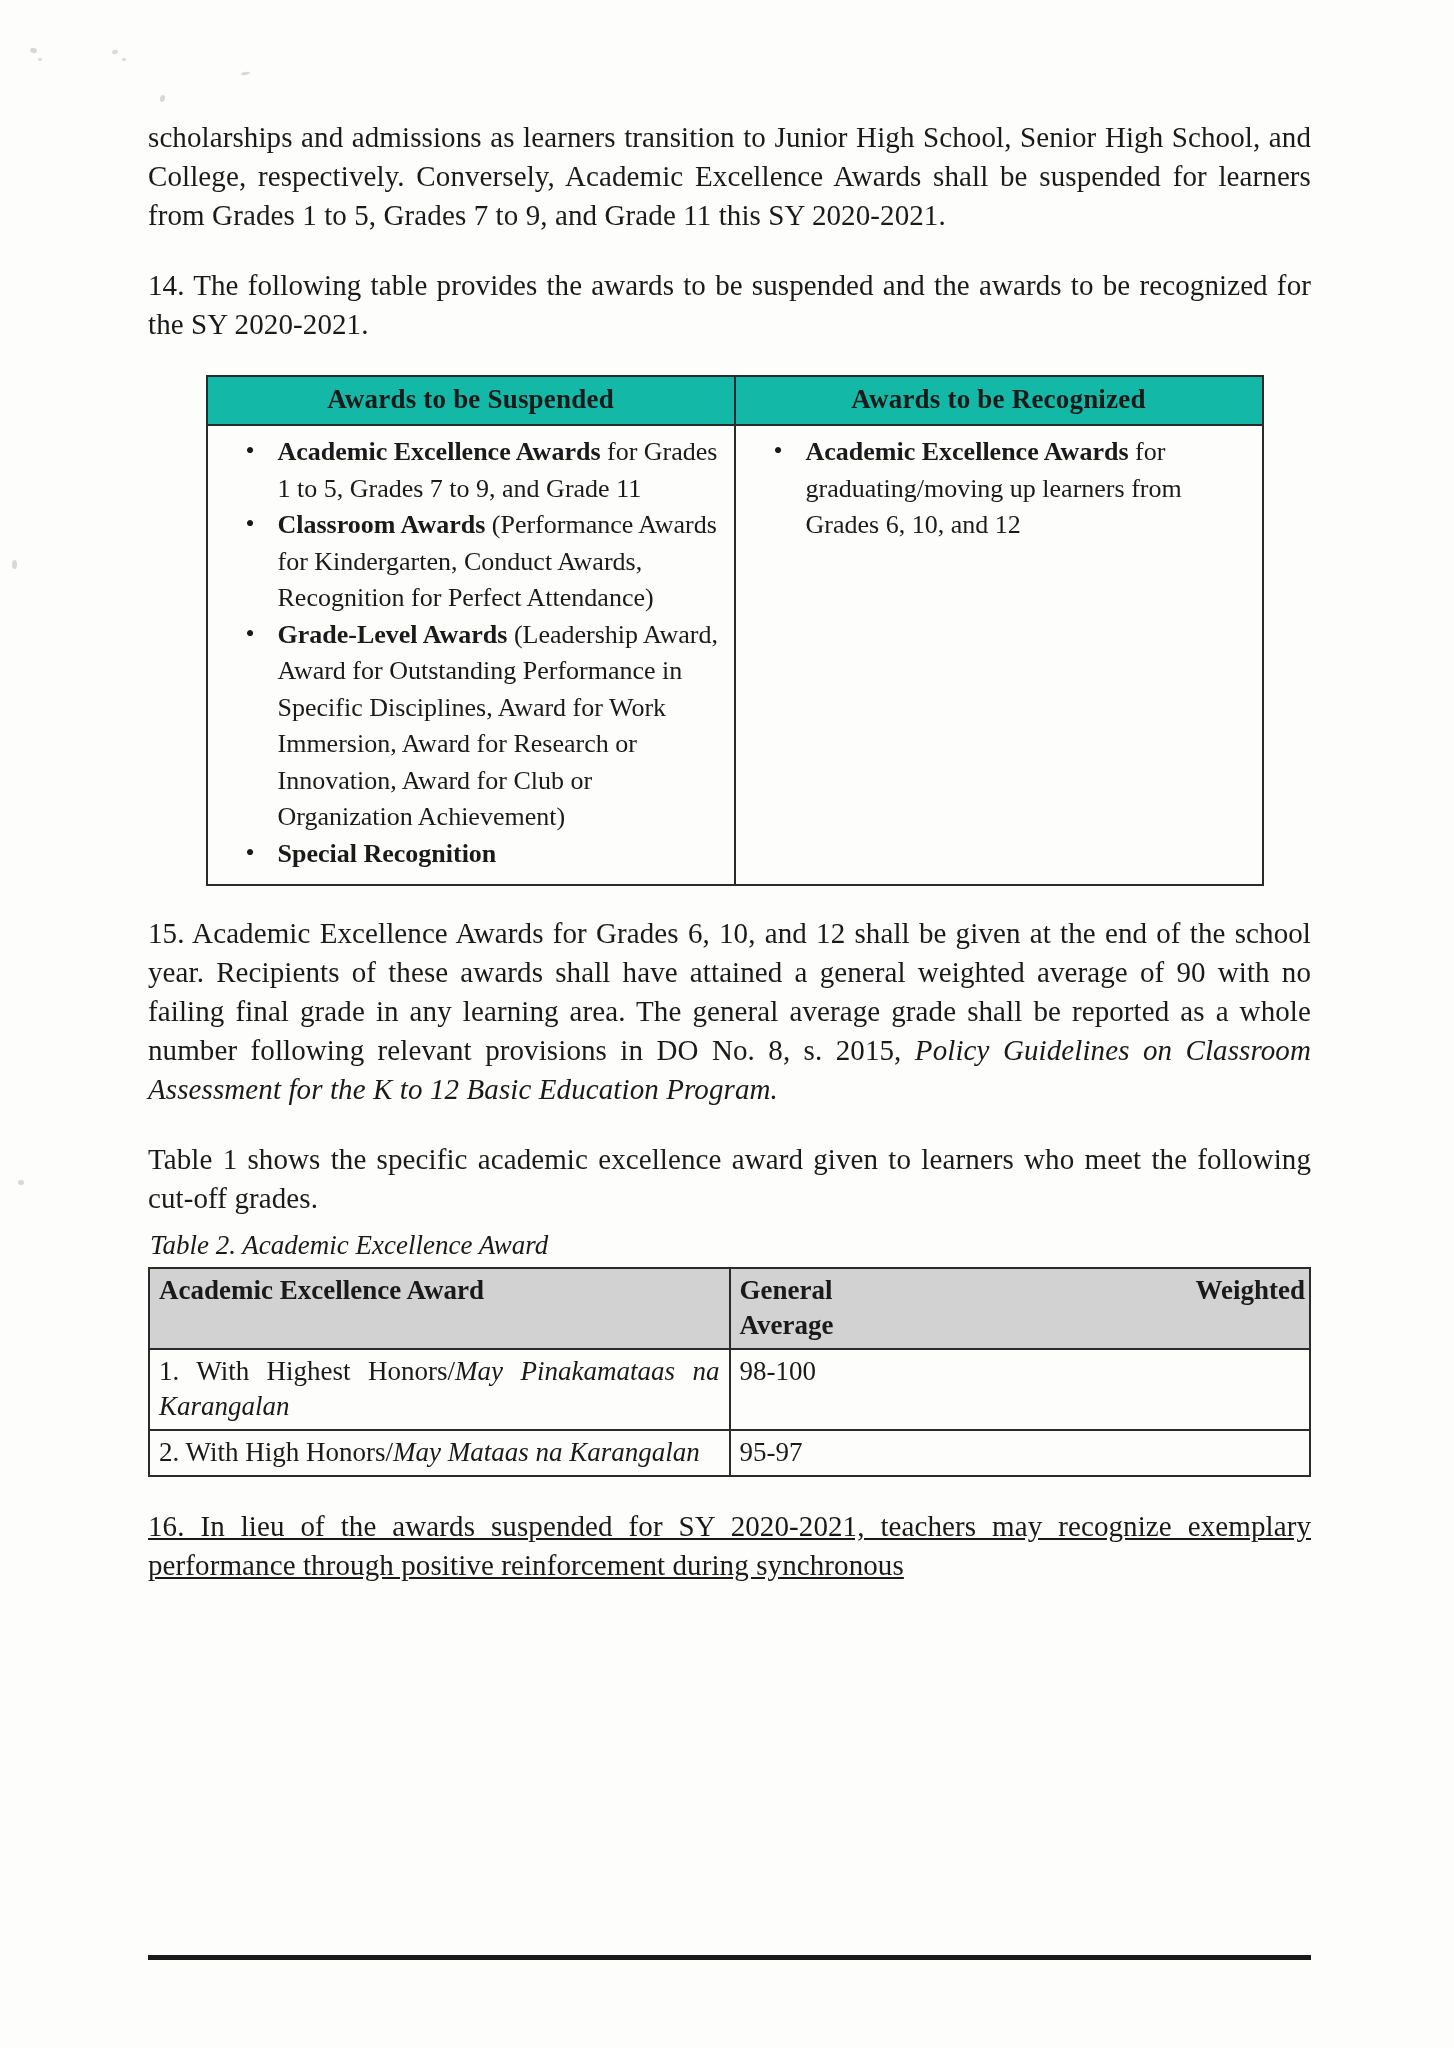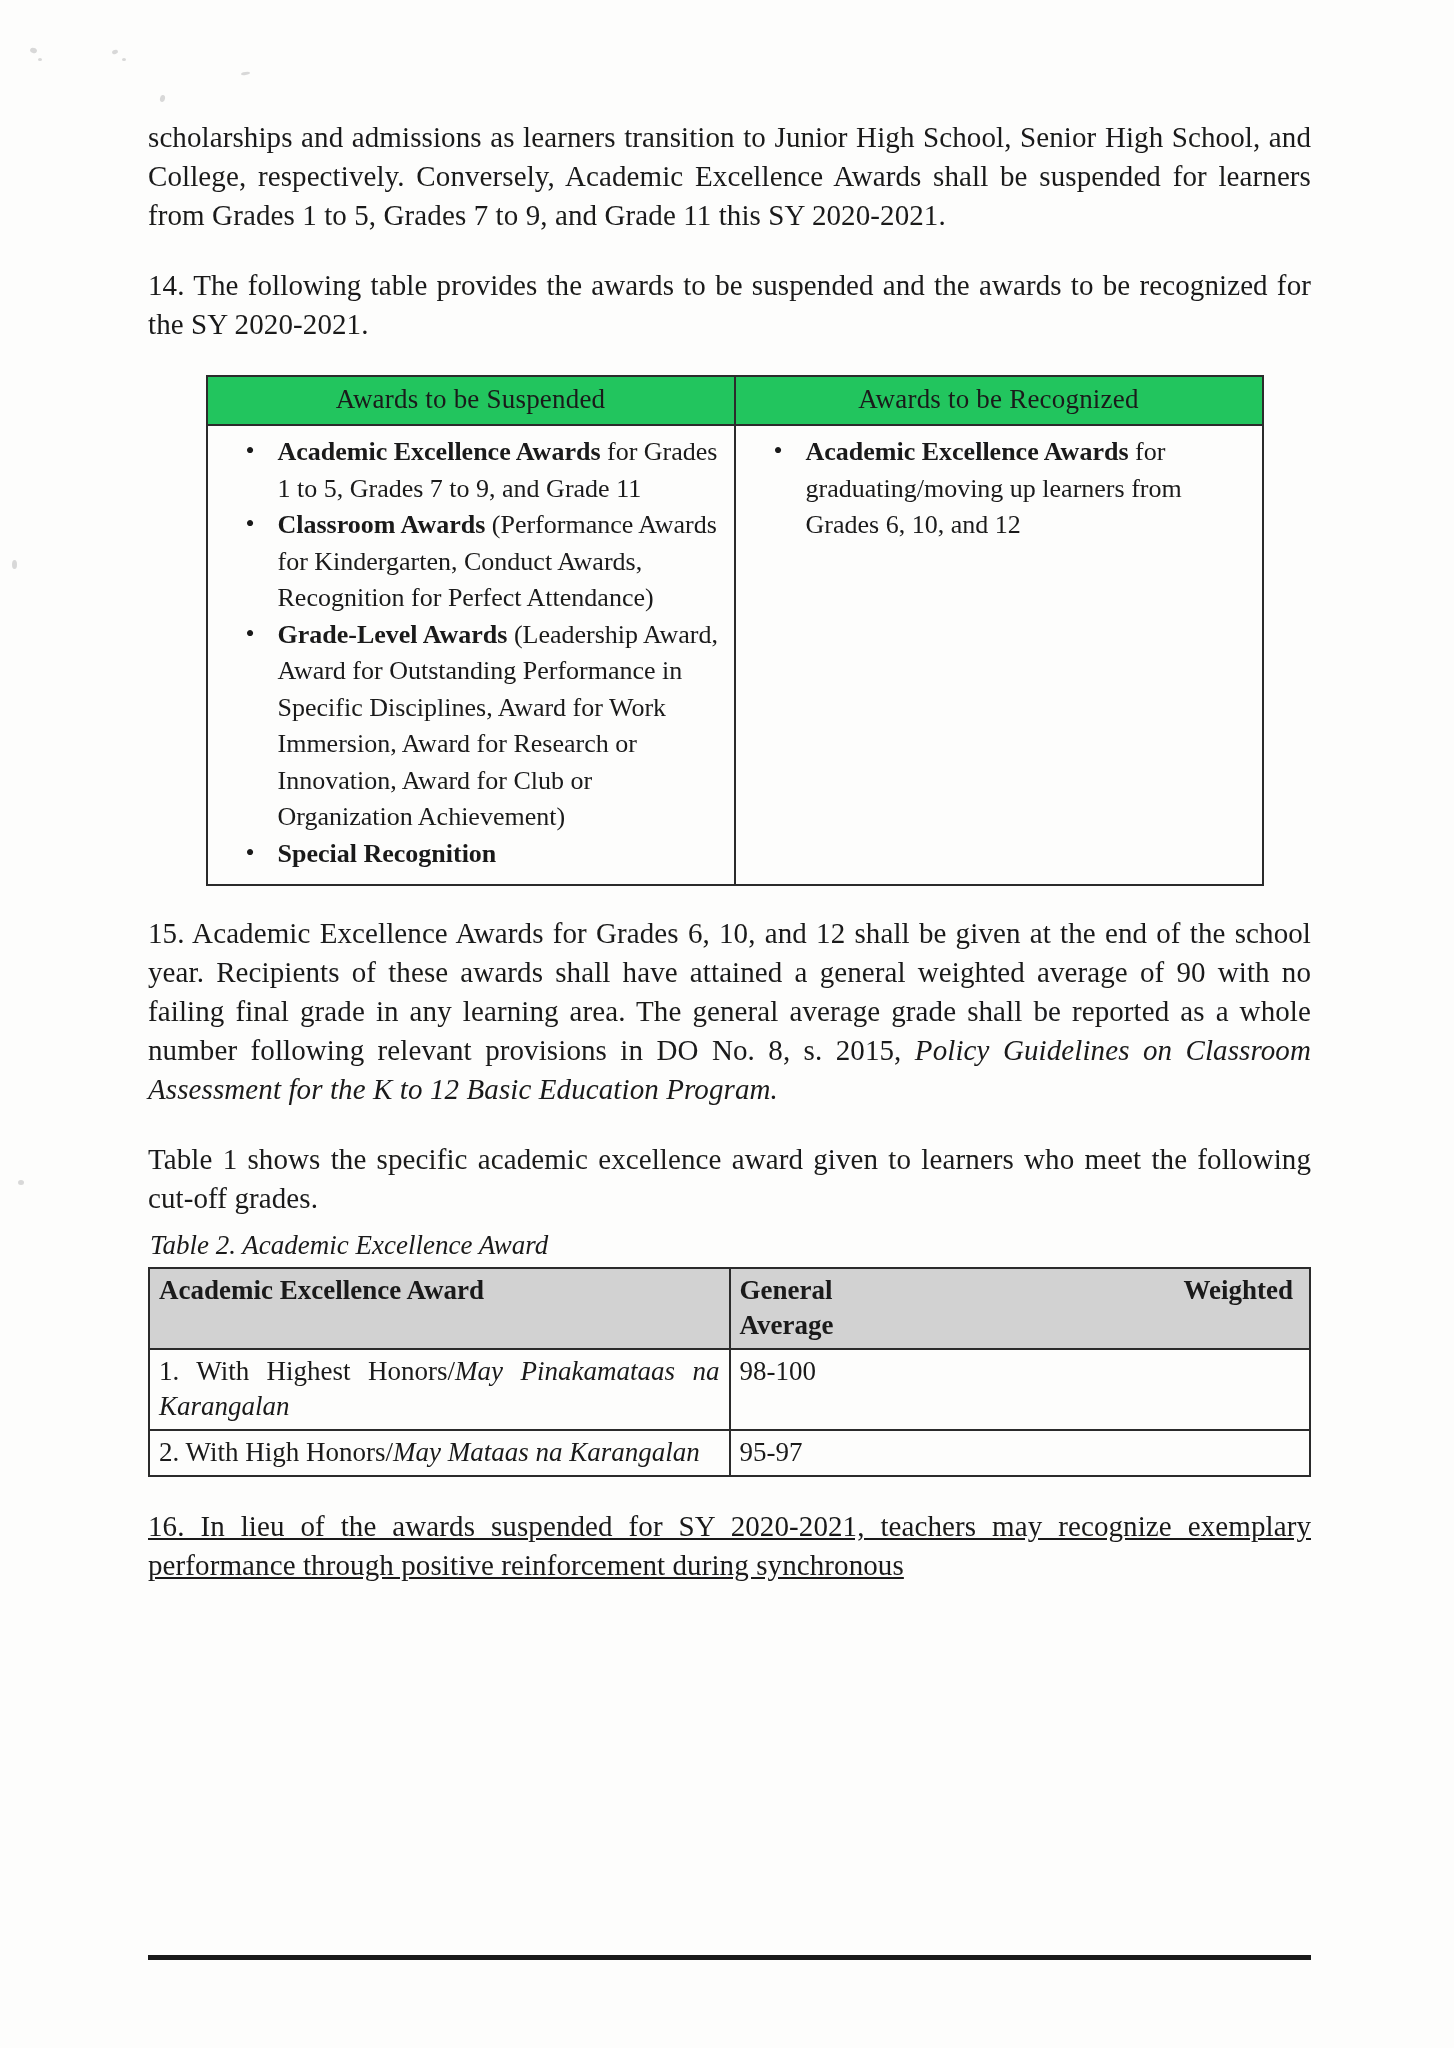--- a/index.html
+++ b/index.html
@@ -73,23 +73,23 @@
     margin-left: 10px;
     table-layout: fixed;
   }
   table.awards th,
   table.awards td {
     border: 2px solid #2b2b2b;
     vertical-align: top;
     padding: 0;
   }
   table.awards th {
-    background: #22c55e;
+    background: #14b8a6;
     font-size: 27px;
-    font-weight: normal;
+    font-weight: bold;
     text-align: center;
     padding: 7px 4px 9px 4px;
     letter-spacing: .2px;
   }
   table.awards td { padding: 8px 10px 12px 10px; }
 
   ul.bullets {
     margin: 0;
     padding: 0 0 0 46px;
     list-style: none;
@@ -131,21 +131,21 @@
     line-height: 35px;
     padding: 4px 9px 5px 9px;
   }
   table.tbl1 thead th {
     background: #d2d2d2;
     font-weight: bold;
     text-align: left;
   }
   table.tbl1 thead th.gwa {
     text-align: left;
-    padding-right: 16px;
+    padding-right: 4px;
     margin-left: 44px;
   }
   .gwa-inner {
     display: flex;
     flex-wrap: wrap;
     justify-content: space-between;
   }
   .gwa-inner .w2 { }
   table.tbl1 td.award {
     text-align: justify;

